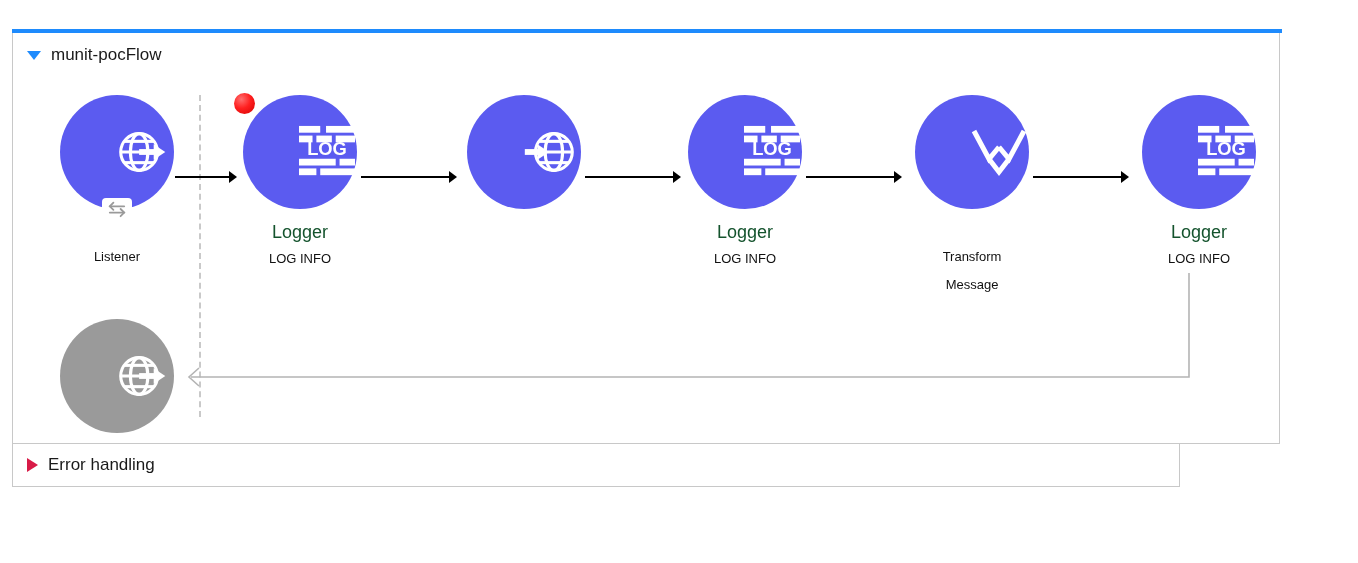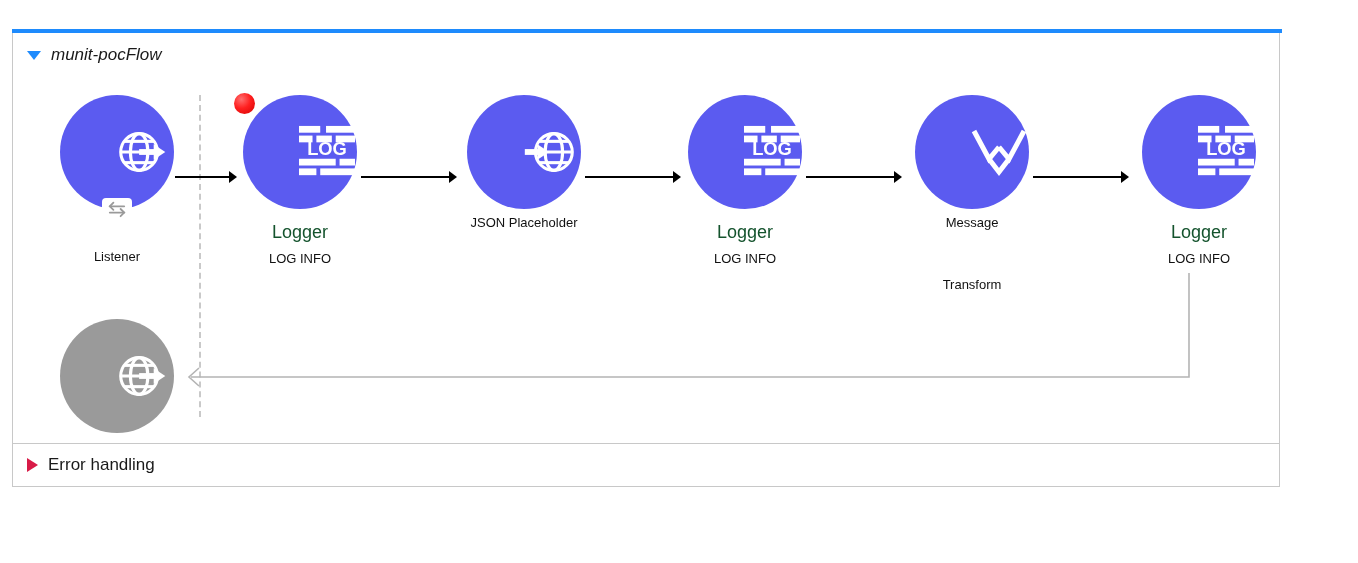--- a/index.html
+++ b/index.html
@@ -53,21 +53,20 @@
     border-left: 7px solid transparent;
     border-right: 7px solid transparent;
     border-top: 9px solid #1e8bfd;
     display: block;
   }
   .flow-title-text {
     font-size: 17px;
     color: #1a1a1a;
     font-family: "Liberation Sans", sans-serif;
     white-space: nowrap;
-    font-style: italic;
   }
 
   
   .dashed-sep {
     position: absolute;
     left: 186px;
     top: 62px;
     width: 0;
     height: 322px;
     border-left: 2px dashed #c9c9c9;
@@ -138,21 +137,21 @@
   .arrow {
     position: absolute;
     height: 16px;
   }
 
   
   .error-strip {
     position: absolute;
     left: 12px;
     top: 444px;
-    width: 1268px;
+    width: 1168px;
     height: 43px;
     box-sizing: border-box;
     border: 1px solid #c8c8c8;
     border-top: none;
     background: #ffffff;
     display: flex;
     align-items: center;
     padding-left: 14px;
     gap: 10px;
   }
@@ -257,21 +256,20 @@
             <line x1="17" y1="32" x2="55" y2="32"></line>
             <line x1="20.5" y1="21" x2="51.5" y2="21"></line>
             <line x1="20.5" y1="43" x2="51.5" y2="43"></line>
           </g>
           <g fill="#ffffff">
             <rect x="6" y="29" width="16" height="6"></rect>
             <polygon points="19,24 31,32 19,40"></polygon>
           </g>
         </svg>
       </div>
-      <div class="node-name">JSON Placeholder</div>
     </div>
 
     <svg class="arrow" style="left:572px; top:136px;" width="96" height="16" viewBox="0 0 96 16">
       <line x1="0" y1="8" x2="88" y2="8" stroke="#000" stroke-width="2"></line>
       <polygon points="88,2 96,8 88,14" fill="#000"></polygon>
     </svg>
 
     <div class="node" style="left:652px; top:62px;">
       <div class="node-circle">
         <svg width="60" height="56" viewBox="0 0 62 58">
@@ -301,22 +299,22 @@
     <div class="node" style="left:879px; top:62px;">
       <div class="node-circle">
         <svg width="60" height="54" viewBox="0 0 60 54">
           <g fill="none" stroke="#ffffff" stroke-width="5" stroke-linejoin="miter" stroke-linecap="butt">
             <polyline points="5,6 20,34 30,22"></polyline>
             <polyline points="30,22 40,34 55,6"></polyline>
             <polyline points="20,34 30,47 40,34"></polyline>
           </g>
         </svg>
       </div>
+      <div class="node-name" style="margin-top:34px;">Transform</div>
       <div class="node-name">Message</div>
-      <div class="node-name" style="margin-top:34px;">Transform</div>
     </div>
 
     <svg class="arrow" style="left:1020px; top:136px;" width="96" height="16" viewBox="0 0 96 16">
       <line x1="0" y1="8" x2="88" y2="8" stroke="#000" stroke-width="2"></line>
       <polygon points="88,2 96,8 88,14" fill="#000"></polygon>
     </svg>
 
     <div class="node" style="left:1106px; top:62px;">
       <div class="node-circle">
         <svg width="60" height="56" viewBox="0 0 62 58">

